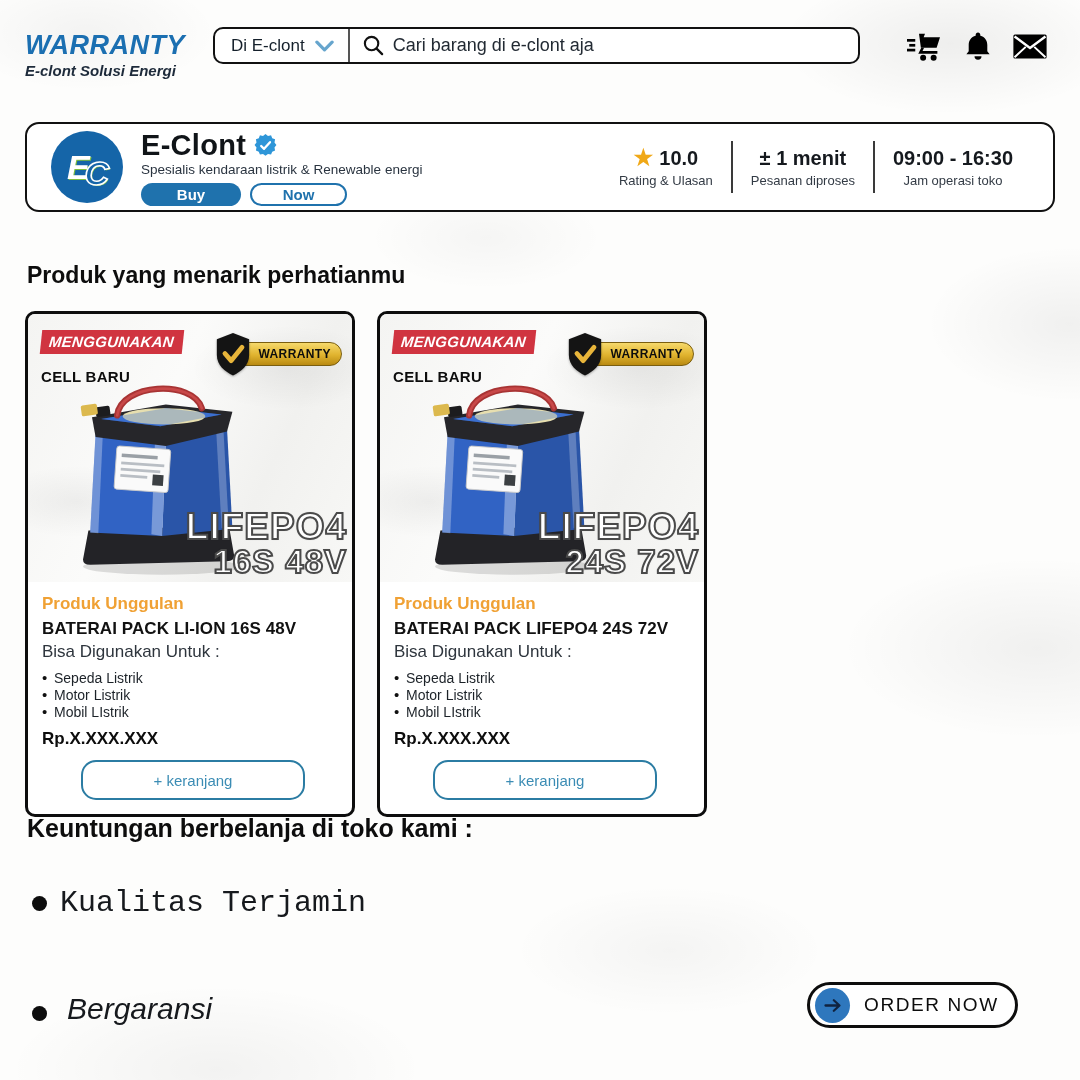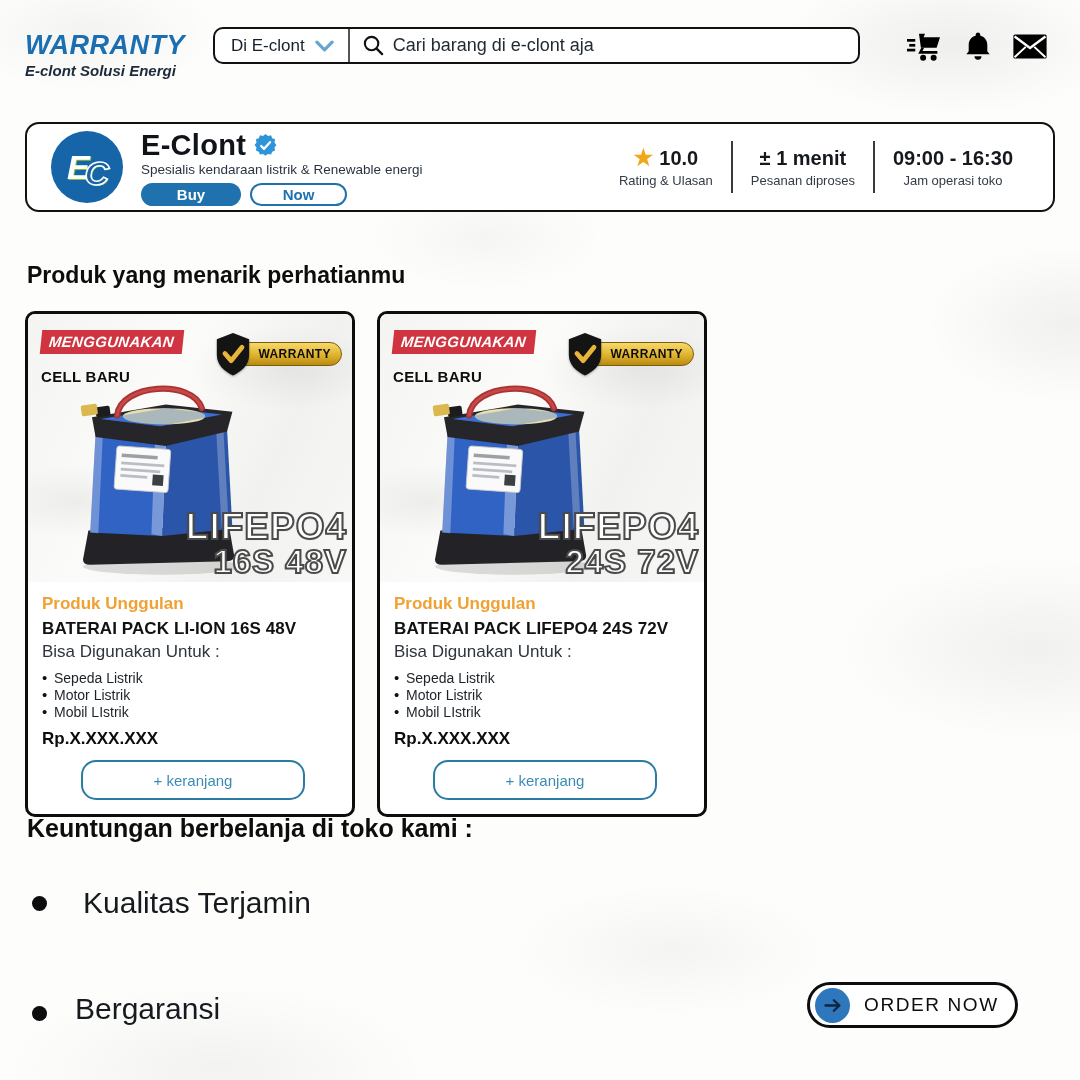--- a/index.html
+++ b/index.html
@@ -130,23 +130,23 @@
     position:absolute; left:53px; bottom:14px; width:224px; height:40px;
     background:#fff; border:2px solid #2b7ca3; border-radius:15px;
     color:#3b8cb4; font-size:15px; font-family:inherit; cursor:pointer;
   }
 
   
   .benefits-title { position:absolute; left:27px; top:814px; font-size:25px; font-weight:800; color:#0d0d0d; }
   .b-row { position:absolute; display:flex; align-items:center; }
   .b-dot { width:15px; height:15px; border-radius:50%; background:#0d0d0d; flex:0 0 auto; }
   .b-text { font-size:30px; color:#16191d; }
-  .b-row-1 { left:32px; top:886px; } .b-row-1 .b-text { margin-left:36px; }
+  .b-row-1 { left:32px; top:886px; } .b-row-1 .b-text { margin-left:13px;font-family:Liberation Mono, monospace; }
   .b-row-2 { left:32px; top:941px; } .b-row-2 .b-text { margin-left:23px; }
-  .b-row-3 { left:32px; top:992px; align-items:flex-end; } .b-row-3 .b-dot { margin-bottom:5px; } .b-row-3 .b-text { margin-left:28px; }
+  .b-row-3 { left:32px; top:992px; align-items:flex-end; } .b-row-3 .b-dot { margin-bottom:5px; } .b-row-3 .b-text { margin-left:20px;font-style:italic; }
 
   
   .order-btn {
     position:absolute; left:807px; top:982px; width:211px; height:46px;
     background:#fff; border:3px solid #0d0d0d; border-radius:26px;
     display:flex; align-items:center; padding-left:5px; cursor:pointer; font-family:inherit;
   }
   .order-circle {
     width:35px; height:35px; border-radius:50%; background:#2e77bd; flex:0 0 auto;
     display:flex; align-items:center; justify-content:center;

